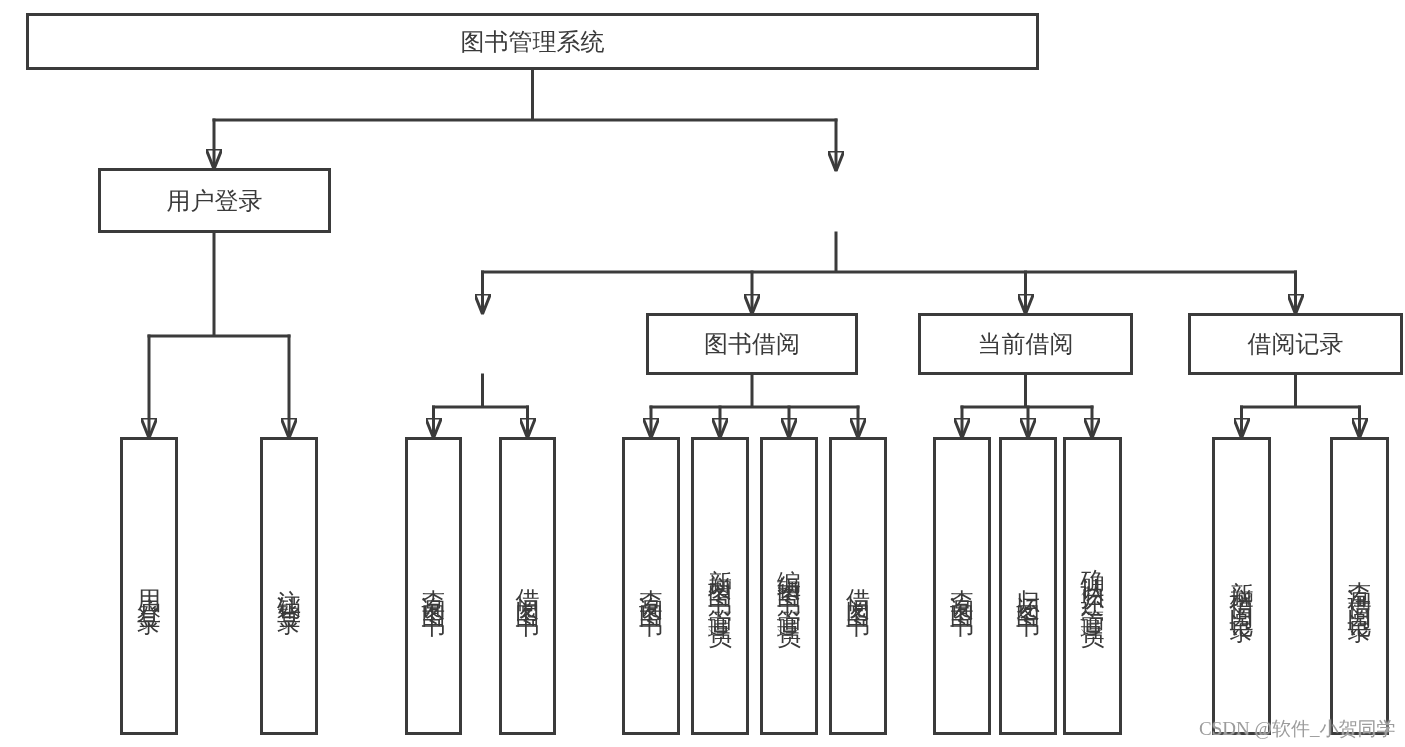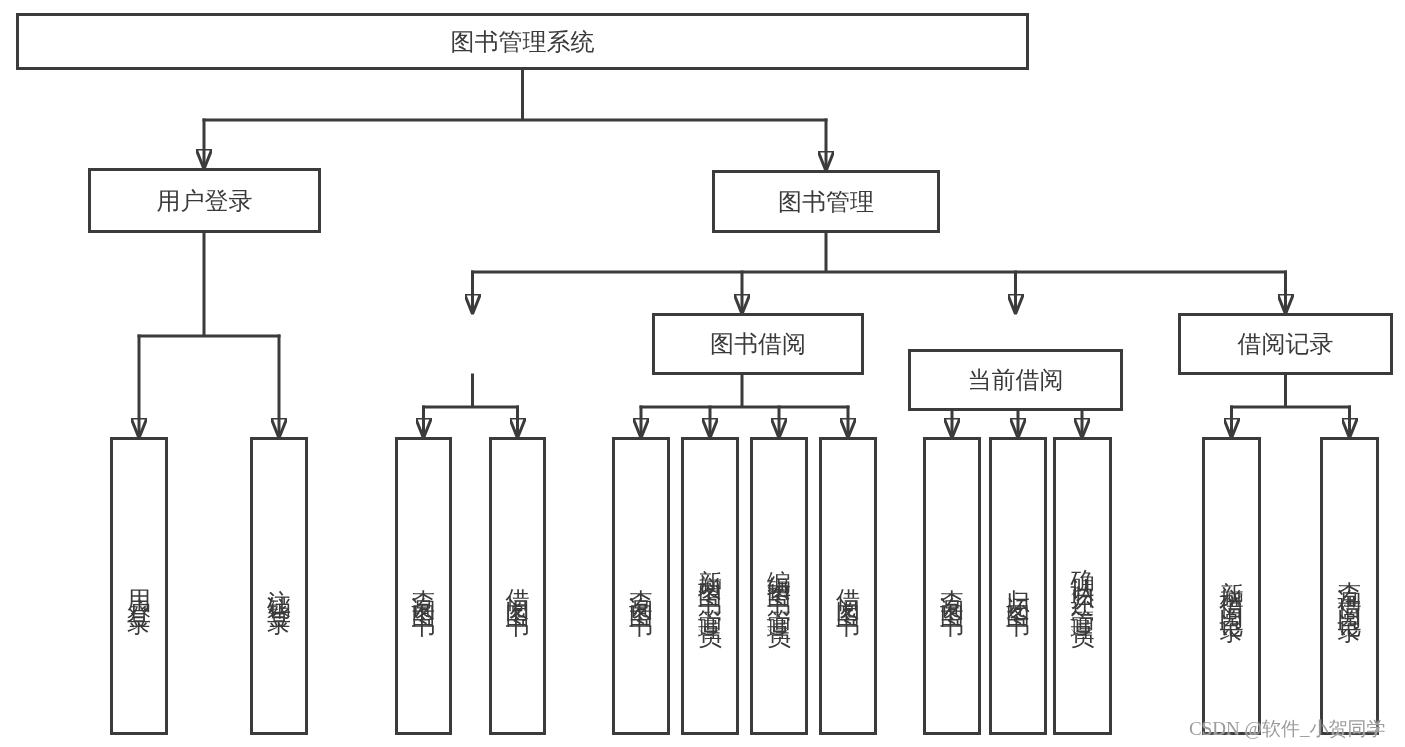--- a/index.html
+++ b/index.html
@@ -7,21 +7,21 @@
     --text:#3a3a3a;
     --bg:#ffffff;
     --wm:#9c9c9c;
   }
   *{margin:0;padding:0;box-sizing:border-box;}
   html,body{background:var(--bg);}
   body{
     width:1405px;height:747px;position:relative;overflow:hidden;
     font-family:"Liberation Sans", sans-serif;
   }
-  .stage{position:absolute;left:6px;top:0;width:1334px;height:747px;}
+  .stage{position:absolute;left:16px;top:0;width:1334px;height:747px;}
   svg.edges{position:absolute;left:0;top:0;z-index:1;}
   svg.edges path{stroke:var(--line);stroke-width:3;fill:none;stroke-linecap:square;}
   .node{
     position:absolute;z-index:2;
     background:var(--bg);
     border:3px solid var(--line);
     display:flex;align-items:center;justify-content:center;
     color:var(--text);
     font-size:24px;
     text-align:center;
@@ -33,22 +33,22 @@
     text-orientation:mixed;
     letter-spacing:8px;
     font-size:24px;
     white-space:nowrap;
   }
   
   #root        {left:10px;  top:13px;  width:1013px; height:57px;}
   #user-login  {left:82px;  top:168px; width:233px;  height:65px;}
   #book-mgmt   {left:706px; top:170px; width:228px;  height:63px;}
   #new-rec     {left:360px; top:313px; width:213px;  height:62px;}
-  #borrow      {left:630px; top:313px; width:212px;  height:62px;margin-left:16px;}
-  #current     {left:902px; top:313px; width:215px;  height:62px;margin-top:36px;}
+  #borrow      {left:630px; top:313px; width:212px;  height:62px;}
+  #current     {left:902px; top:313px; width:215px;  height:62px;}
   #records     {left:1172px;top:313px; width:215px;  height:62px;}
   
   .node.v{top:437px;height:298px;}
   #leaf-ul1{left:104px; width:58px;}
   #leaf-ul2{left:244px; width:58px;}
   #leaf-nr1{left:389px; width:57px;}
   #leaf-nr2{left:483px; width:57px;}
   #leaf-b1 {left:606px; width:58px;}
   #leaf-b2 {left:675px; width:58px;}
   #leaf-b3 {left:744px; width:58px;}
@@ -112,23 +112,20 @@
     <path d="M1343.5,407 V437" marker-end="url(#arr)"></path>
   </svg>
 
   <div class="node" id="root">
     <span>图书管理系统</span>
   </div>
 
   <div class="node" id="user-login">
     <span>用户登录</span>
   </div>
-  <div class="node" id="book-mgmt">
-    <span>图书管理</span>
-  </div>
 
   <div class="node" id="borrow">
     <span>图书借阅</span>
   </div>
   <div class="node" id="current">
     <span>当前借阅</span>
   </div>
   <div class="node" id="records">
     <span>借阅记录</span>
   </div>

